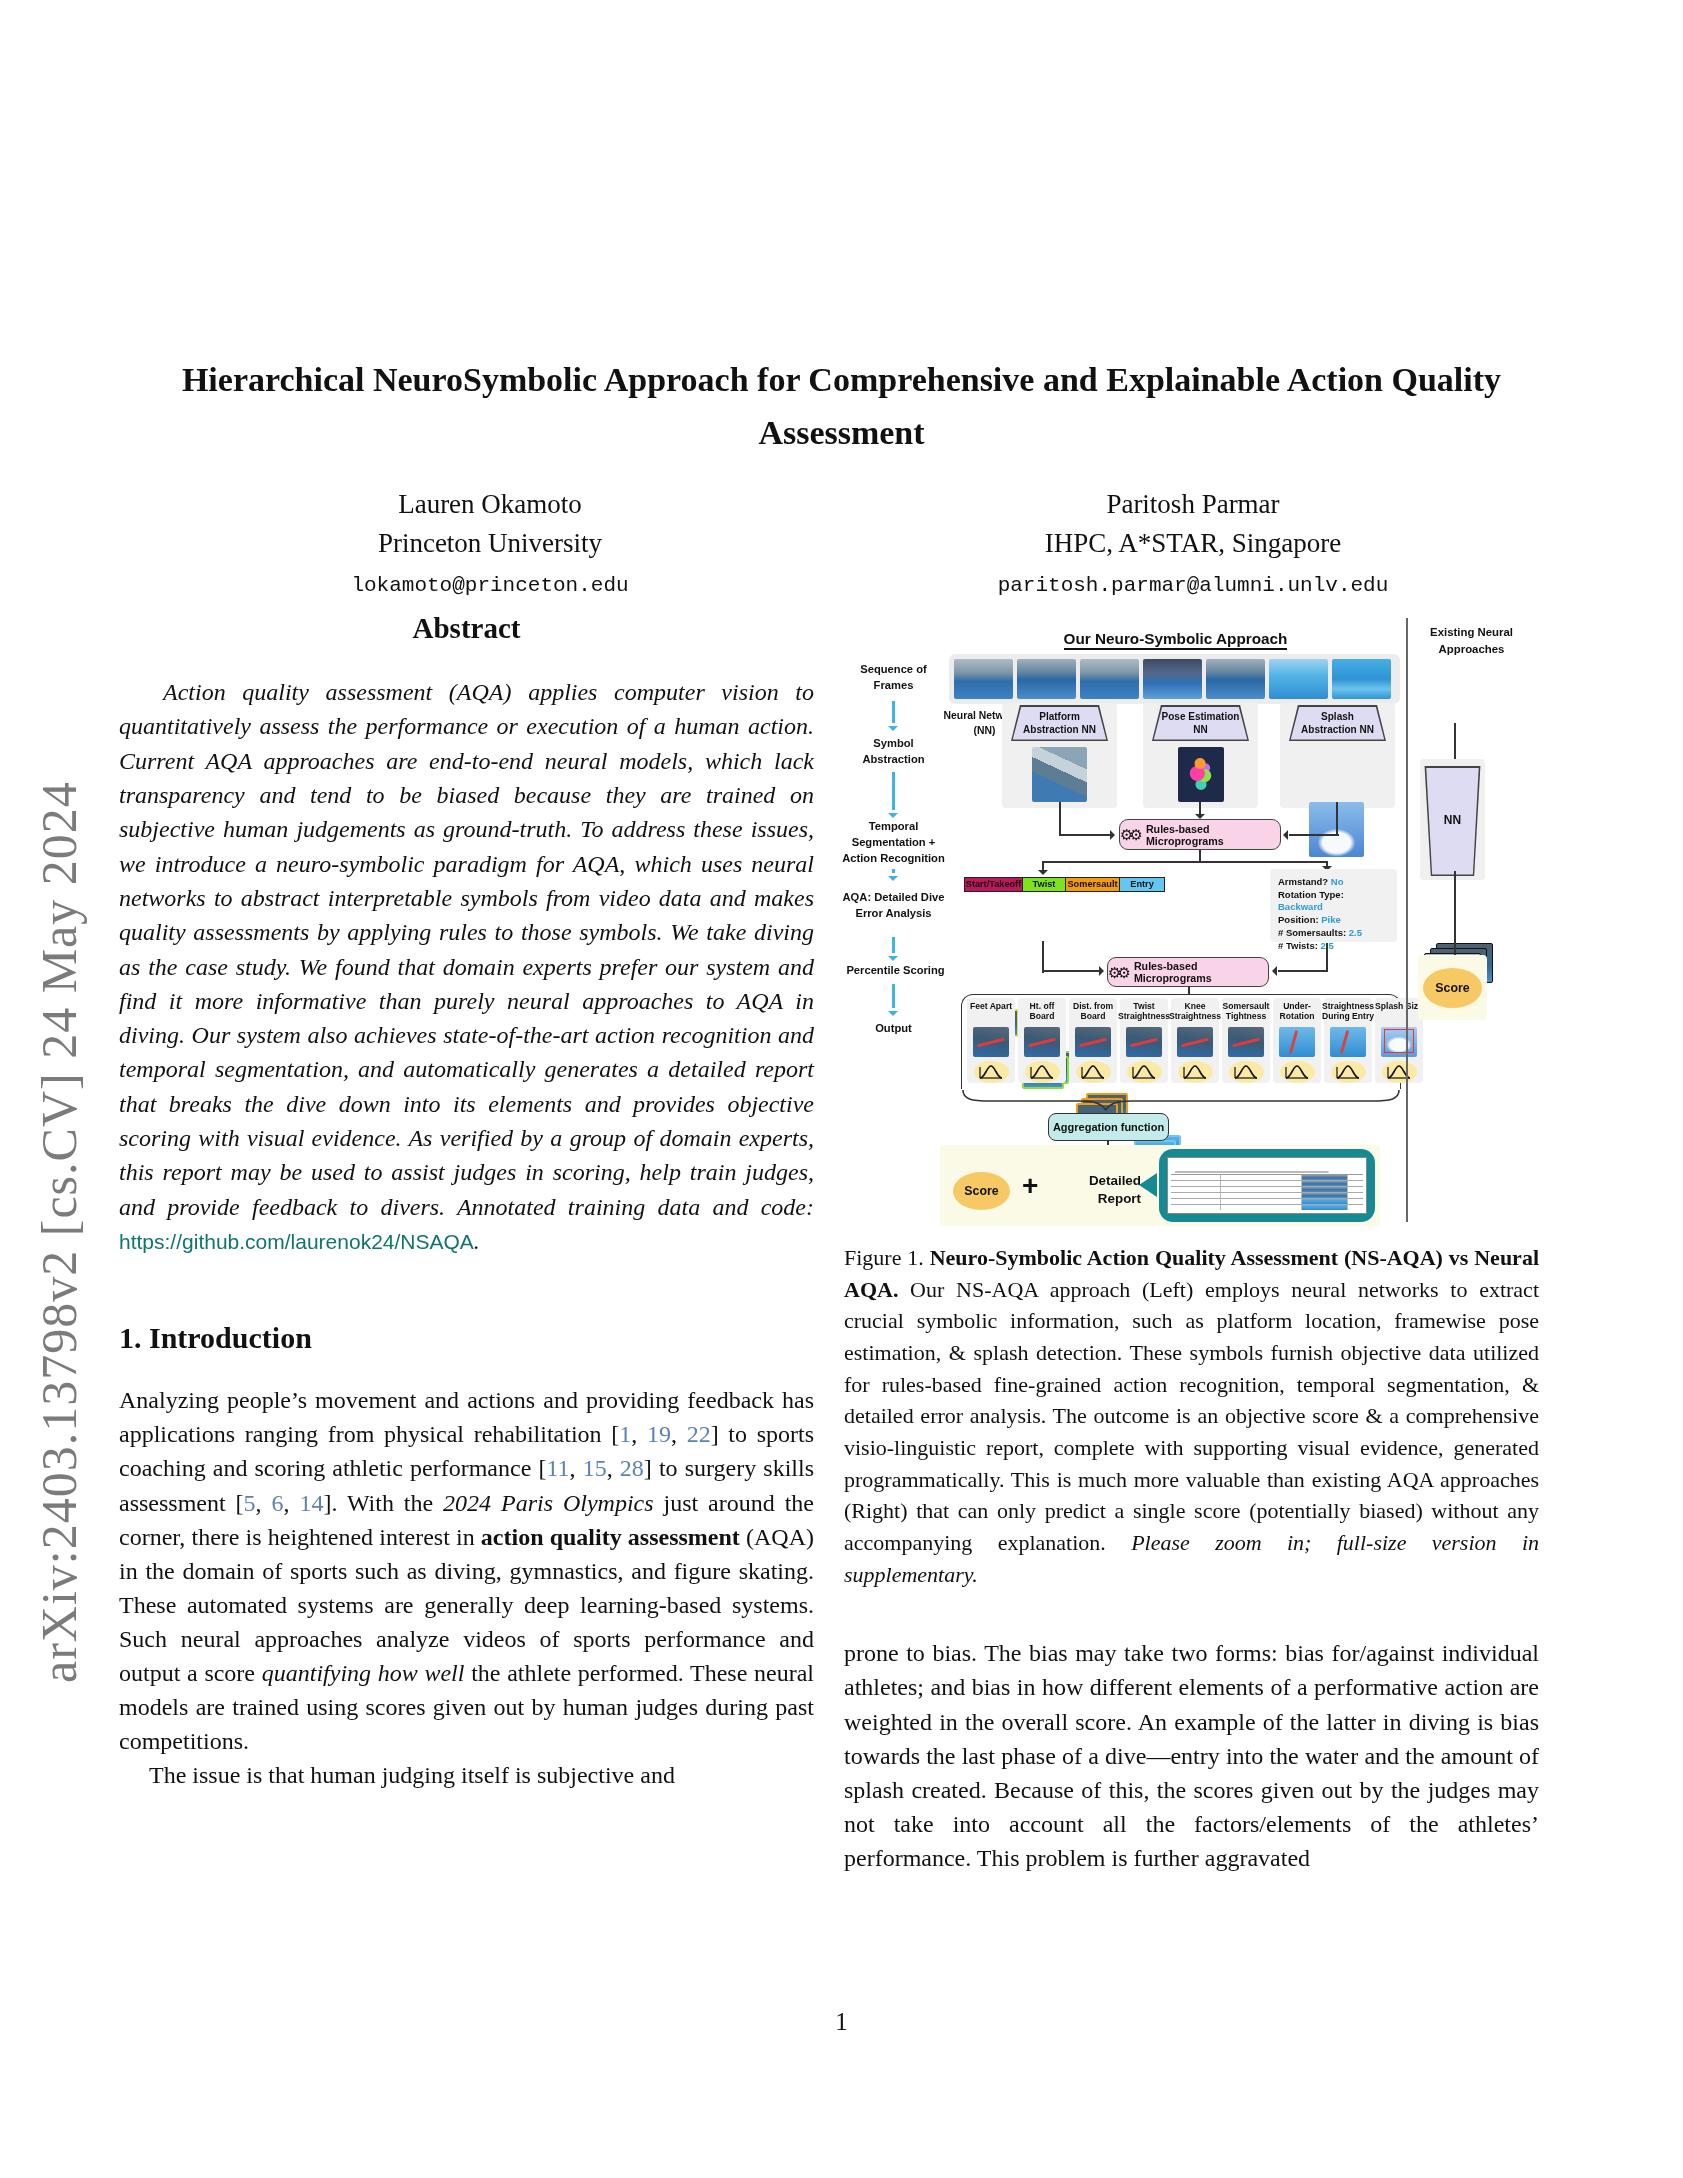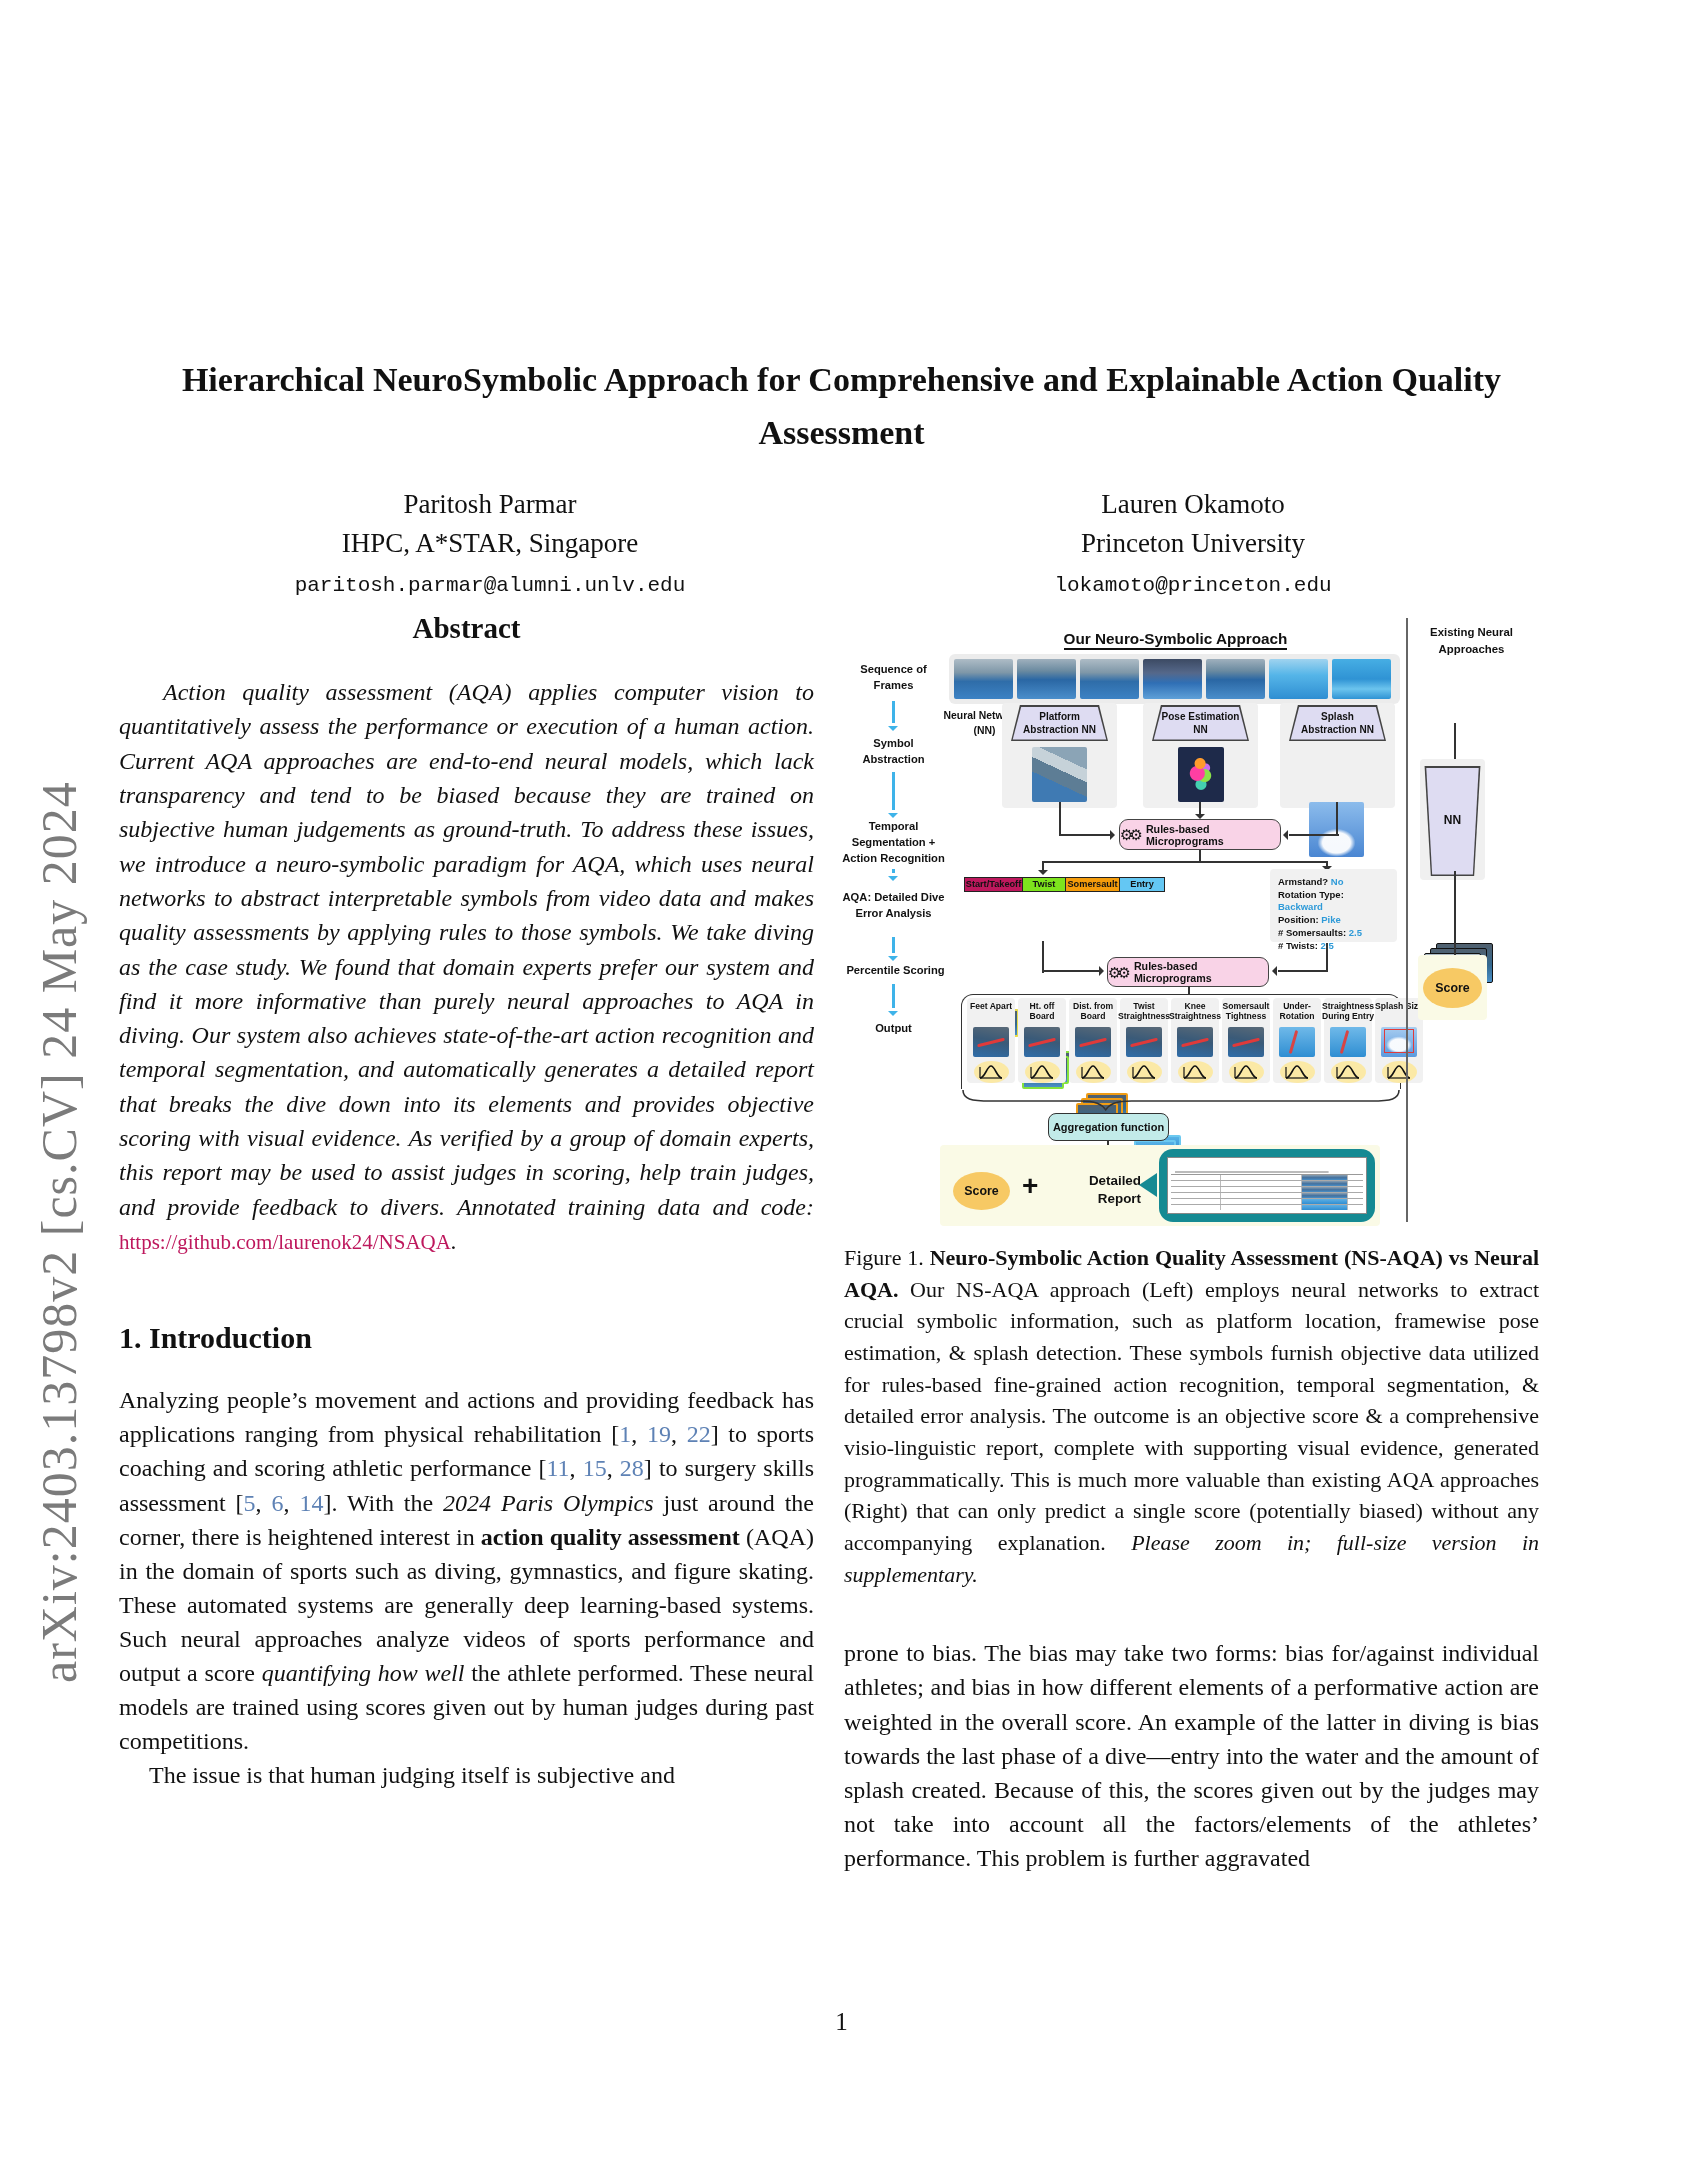--- a/index.html
+++ b/index.html
@@ -17,22 +17,22 @@
   .author{width:515px;text-align:center;line-height:1.45;}
   .author .name{font-size:27px;}
   .author .affil{font-size:27px;}
   .author .email{font-size:21px;font-family:"Liberation Mono","DejaVu Sans Mono",monospace;margin-top:8px;}
 
   
   .left-col{position:absolute;left:119px;top:612px;width:695px;}
   .right-col{position:absolute;left:844px;top:610px;width:695px;}
   .abs-heading{text-align:center;font-size:29px;font-weight:bold;margin:0 0 30px 0;}
   .abs-body{font-size:24px;font-style:italic;line-height:1.43;text-align:justify;text-indent:44px;margin:0;}
-  .mono-link{font-family:Liberation Serif, serif;font-style:normal;
-             font-size:21px;color:#be185d;}
+  .mono-link{font-family:Liberation Sans, sans-serif;font-style:normal;
+             font-size:21px;color:#0f766e;}
   .sec-heading{font-size:30px;font-weight:bold;margin:63px 0 28px 0;}
   .para{font-size:24px;line-height:1.42;text-align:justify;margin:0;}
   .para.indent{text-indent:30px;}
   .cite{color:#5e82b5;}
   .caption{font-size:22px;line-height:1.44;text-align:justify;margin-top:16px;}
   .caption b{font-weight:bold;}
   .rc-para{margin-top:46px;}
   .page-num{position:absolute;top:2008px;left:0;width:1683px;text-align:center;font-size:25px;}
 
   
@@ -170,28 +170,28 @@
 <body>
 
 <div id="page">
 
   <div class="watermark">arXiv:2403.13798v2  [cs.CV]  24 May 2024</div>
 
   <div class="paper-title">Hierarchical NeuroSymbolic Approach for Comprehensive and Explainable Action Quality Assessment</div>
 
   <div class="authors">
     <div class="author">
+      <div class="name">Lauren Okamoto</div>
+      <div class="affil">Princeton University</div>
+      <div class="email">lokamoto@princeton.edu</div>
+    </div>
+    <div class="author">
       <div class="name">Paritosh Parmar</div>
       <div class="affil">IHPC, A*STAR, Singapore</div>
       <div class="email">paritosh.parmar@alumni.unlv.edu</div>
-    </div>
-    <div class="author">
-      <div class="name">Lauren Okamoto</div>
-      <div class="affil">Princeton University</div>
-      <div class="email">lokamoto@princeton.edu</div>
     </div>
   </div>
 
   <div class="left-col">
     <div class="abs-heading">Abstract</div>
     <p class="abs-body">Action quality assessment (AQA) applies computer vision to quantitatively assess the performance or execution of a human action. Current AQA approaches are end-to-end neural models, which lack transparency and tend to be biased because they are trained on subjective human judgements as ground-truth. To address these issues, we introduce a neuro-symbolic paradigm for AQA, which uses neural networks to abstract interpretable symbols from video data and makes quality assessments by applying rules to those symbols. We take diving as the case study. We found that domain experts prefer our system and find it more informative than purely neural approaches to AQA in diving. Our system also achieves state-of-the-art action recognition and temporal segmentation, and automatically generates a detailed report that breaks the dive down into its elements and provides objective scoring with visual evidence. As verified by a group of domain experts, this report may be used to assist judges in scoring, help train judges, and provide feedback to divers. Annotated training data and code: <span class="mono-link">https://github.com/laurenok24/NSAQA</span>.</p>
     <div class="sec-heading">1. Introduction</div>
     <p class="para">Analyzing people’s movement and actions and providing feedback has applications ranging from physical rehabilitation [<span class="cite">1</span>, <span class="cite">19</span>, <span class="cite">22</span>] to sports coaching and scoring athletic performance [<span class="cite">11</span>, <span class="cite">15</span>, <span class="cite">28</span>] to surgery skills assessment [<span class="cite">5</span>, <span class="cite">6</span>, <span class="cite">14</span>]. With the <i>2024 Paris Olympics</i> just around the corner, there is heightened interest in <b>action quality assessment</b> (AQA) in the domain of sports such as diving, gymnastics, and figure skating. These automated systems are generally deep learning-based systems. Such neural approaches analyze videos of sports performance and output a score <i>quantifying how well</i> the athlete performed. These neural models are trained using scores given out by human judges during past competitions.</p>
     <p class="para indent">The issue is that human judging itself is subjective and</p>
   </div>

